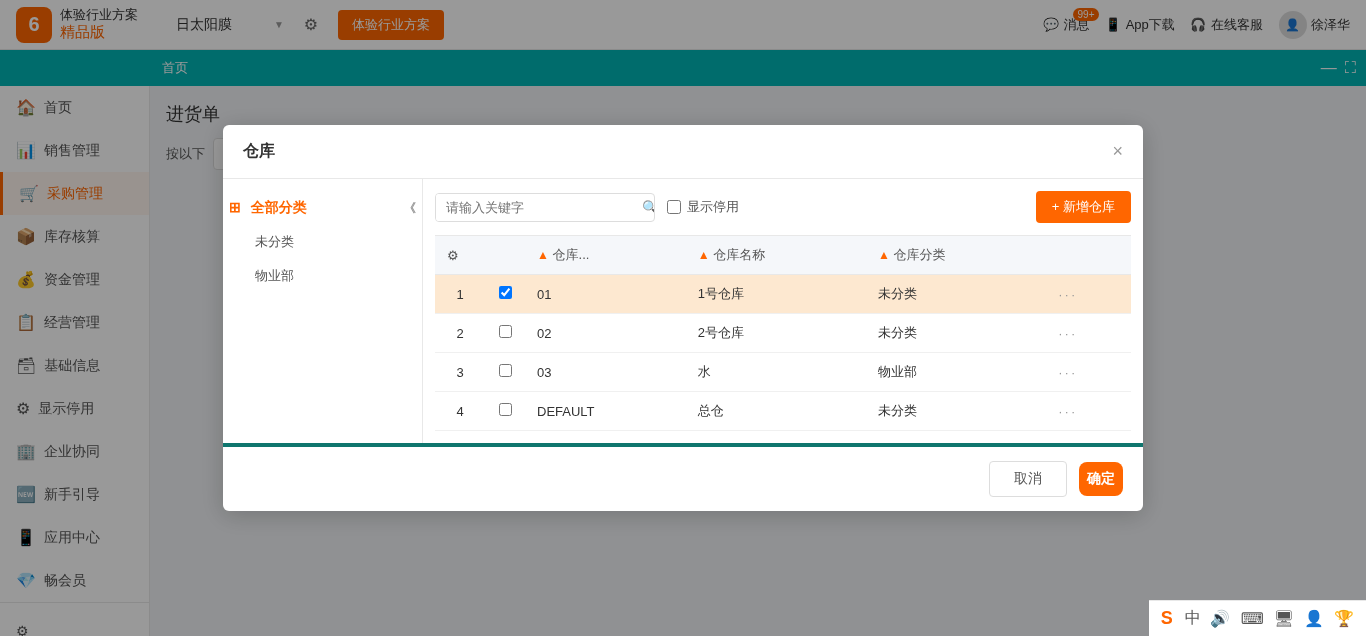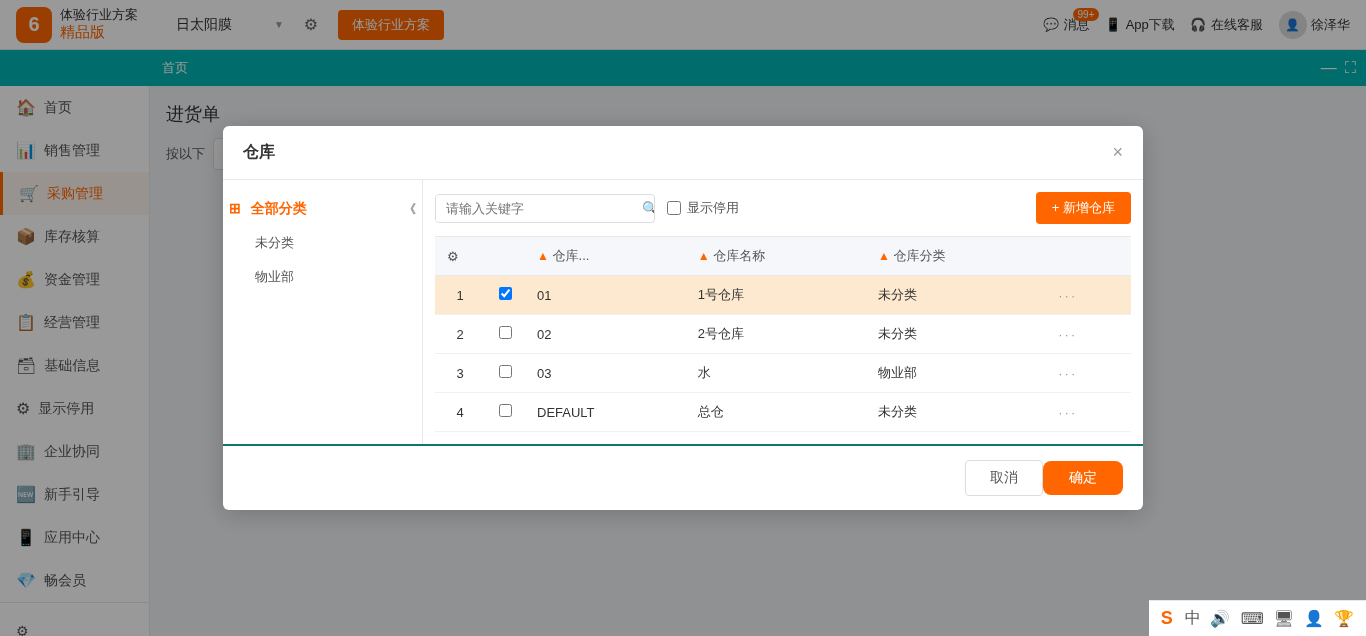--- a/index.html
+++ b/index.html
@@ -198,24 +198,25 @@
     }
     .page-btn { border: 1px solid #ddd; background: #fff; border-radius: 3px; width: 26px; height: 26px; display: flex; align-items: center; justify-content: center; cursor: pointer; color: #555; }
     .page-btn:disabled { color: #ccc; cursor: default; }
     .page-input { width: 40px; height: 26px; border: 1px solid #ddd; border-radius: 3px; text-align: center; font-size: 13px; }
     .page-select { height: 26px; border: 1px solid #ddd; border-radius: 3px; font-size: 13px; padding: 0 4px; }
 
     
     .modal-footer {
       display: flex; align-items: center; justify-content: flex-end;
       padding: 14px 20px;
-      border-top: 2px solid #0f766e;
+      border-top: 4px solid #0f766e;
+      gap: 12px;
     }
     .cancel-btn { background: #fff; color: #555; border: 1px solid #ddd; border-radius: 4px; padding: 8px 24px; font-size: 14px; cursor: pointer; }
-    .confirm-btn { background: #f60; color: #fff; border: none; border-radius: 8px; padding: 8px 26px; font-size: 14px; cursor: pointer; }
+    .confirm-btn { background: #f60; color: #fff; border: none; border-radius: 8px; padding: 8px 8px; font-size: 14px; cursor: pointer; font-weight: bold; }
 
     
     .bottom-bar {
       position: fixed; bottom: 0; right: 0;
       height: 36px;
       background: #fff;
       border-top: 1px solid #e8e8e8;
       display: flex; align-items: center;
       padding: 0 12px;
       gap: 12px;

